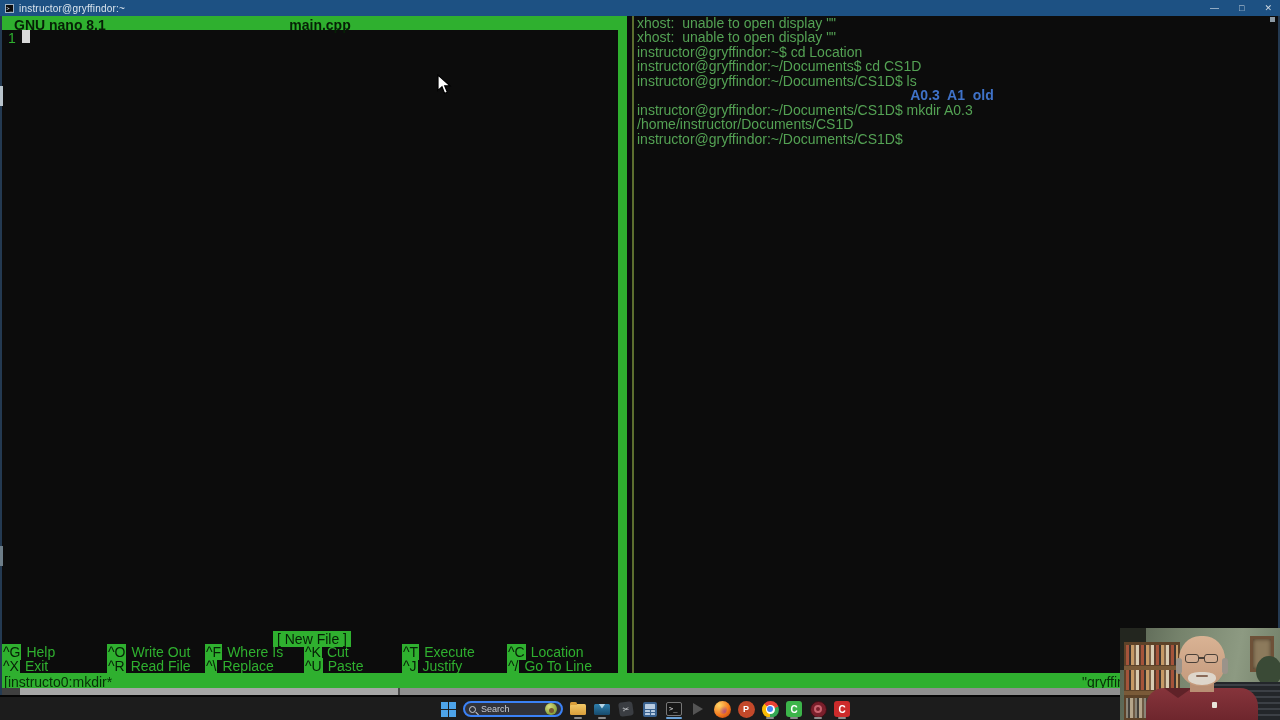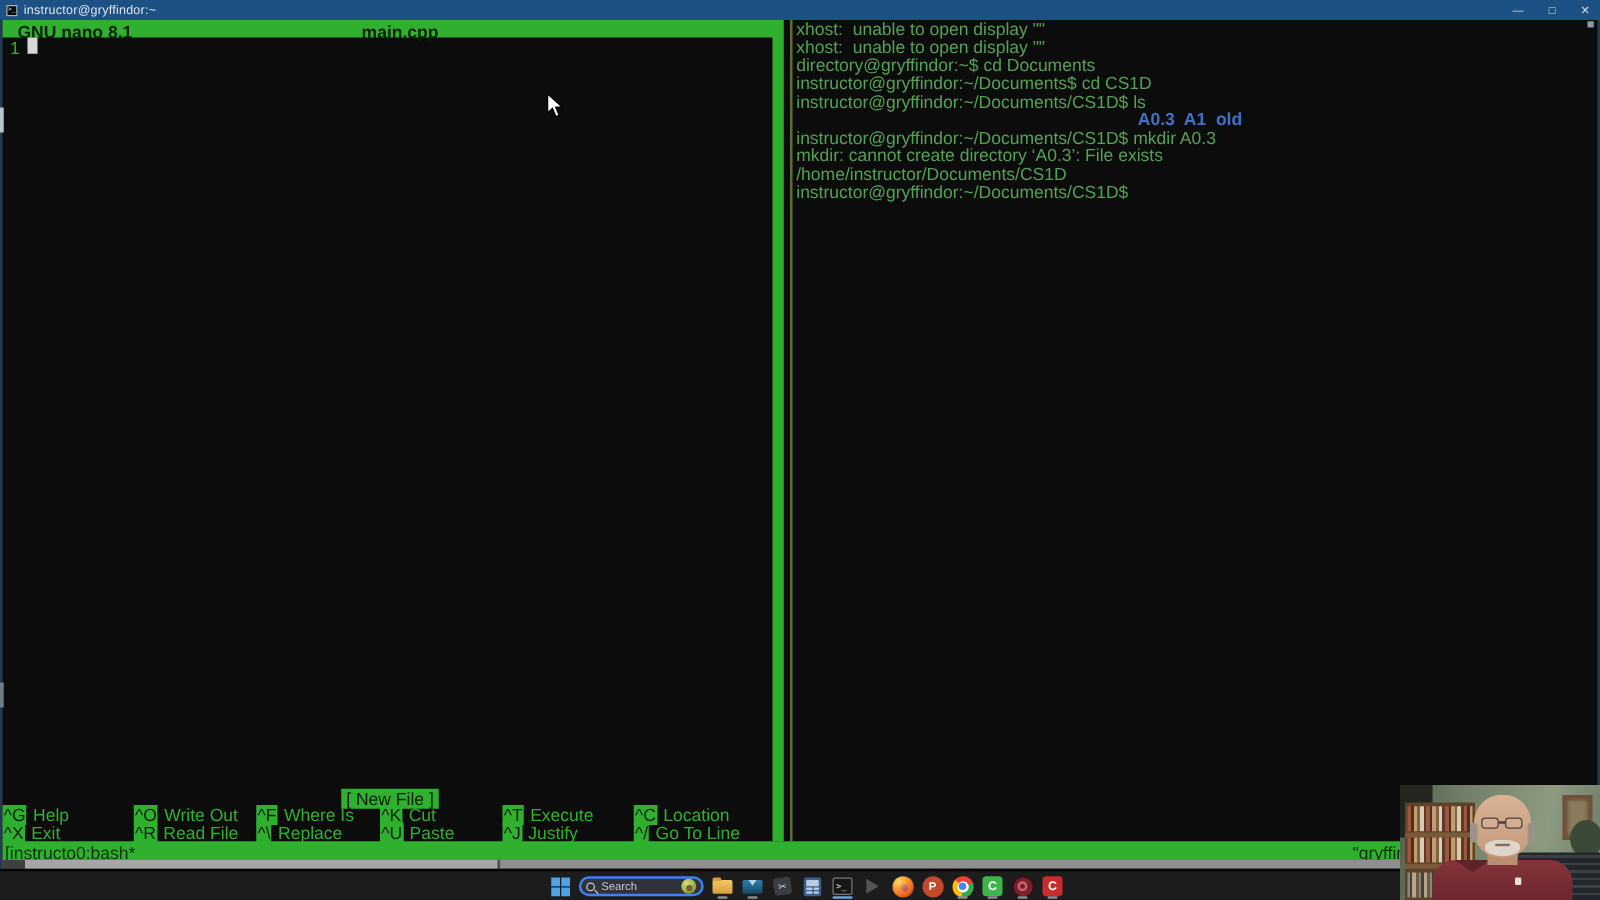--- a/index.html
+++ b/index.html
@@ -214,32 +214,31 @@
       </div>
     </div>
   </div>
 
   <div class="divider-bright"></div>
   <div class="divider-line"></div>
 
   <div class="bash-pane mono">
     <div class="bash-line">xhost:  unable to open display ""</div>
     <div class="bash-line">xhost:  unable to open display ""</div>
-    <div class="bash-line">directory@gryffindor:~$ cd Documents</div>
+    <div class="bash-line">instructor@gryffindor:~$ cd Location</div>
     <div class="bash-line">instructor@gryffindor:~/Documents$ cd CS1D</div>
     <div class="bash-line">instructor@gryffindor:~/Documents/CS1D$ ls</div>
     <div class="bash-line blue">A0.3  A1  old</div>
     <div class="bash-line">instructor@gryffindor:~/Documents/CS1D$ mkdir A0.3</div>
-    <div class="bash-line">mkdir: cannot create directory ‘A0.3’: File exists</div>
     <div class="bash-line">/home/instructor/Documents/CS1D</div>
     <div class="bash-line">instructor@gryffindor:~/Documents/CS1D$</div>
   </div>
 
   <div class="tmux-bar mono">
-    <span class="tmux-left">[instructo0:bash*</span>
+    <span class="tmux-left">[instructo0:mkdir*</span>
     <span class="tmux-right">"gryffindor"</span>
   </div>
 
   <div class="h-scrollbar">
     <div class="sb-btn"></div>
     <div class="sb-thumb"></div>
   </div>
   <div class="below-strip"></div>
 
   <div class="taskbar">

